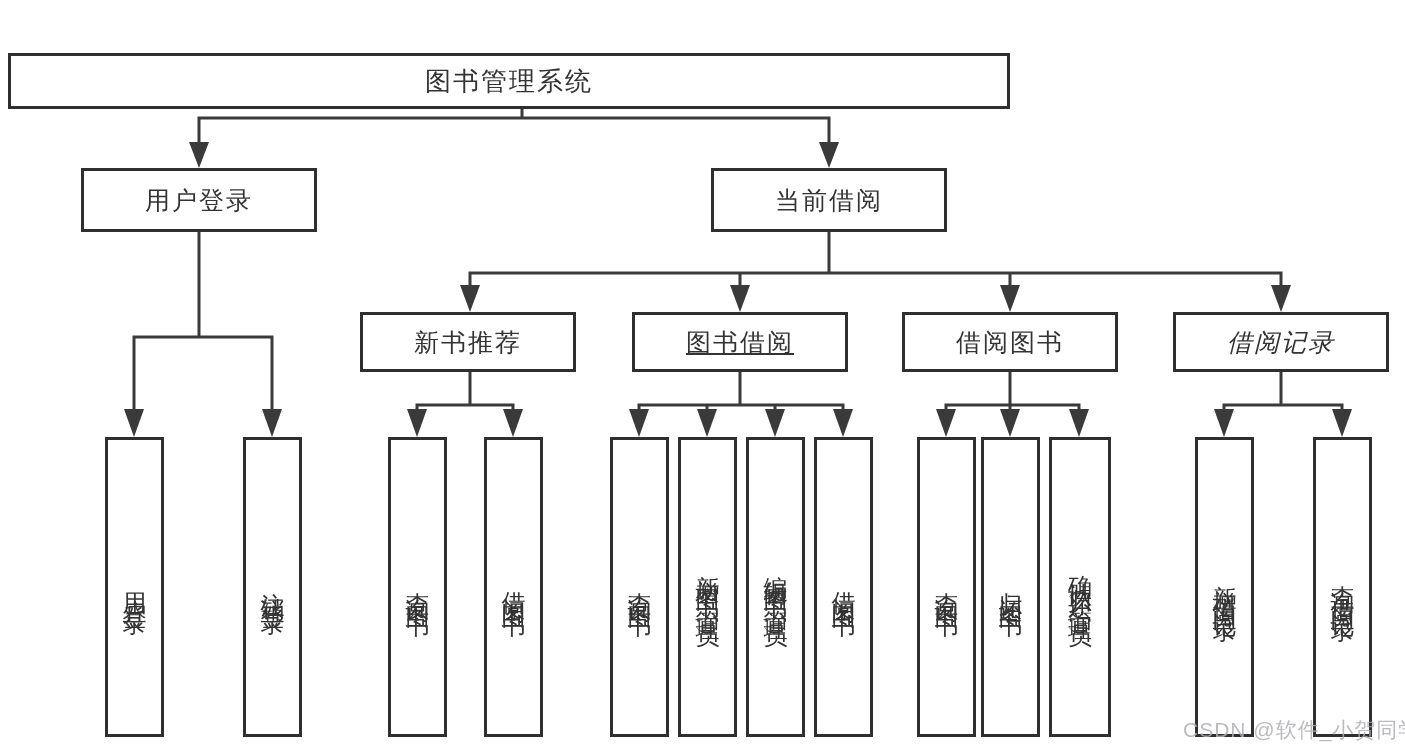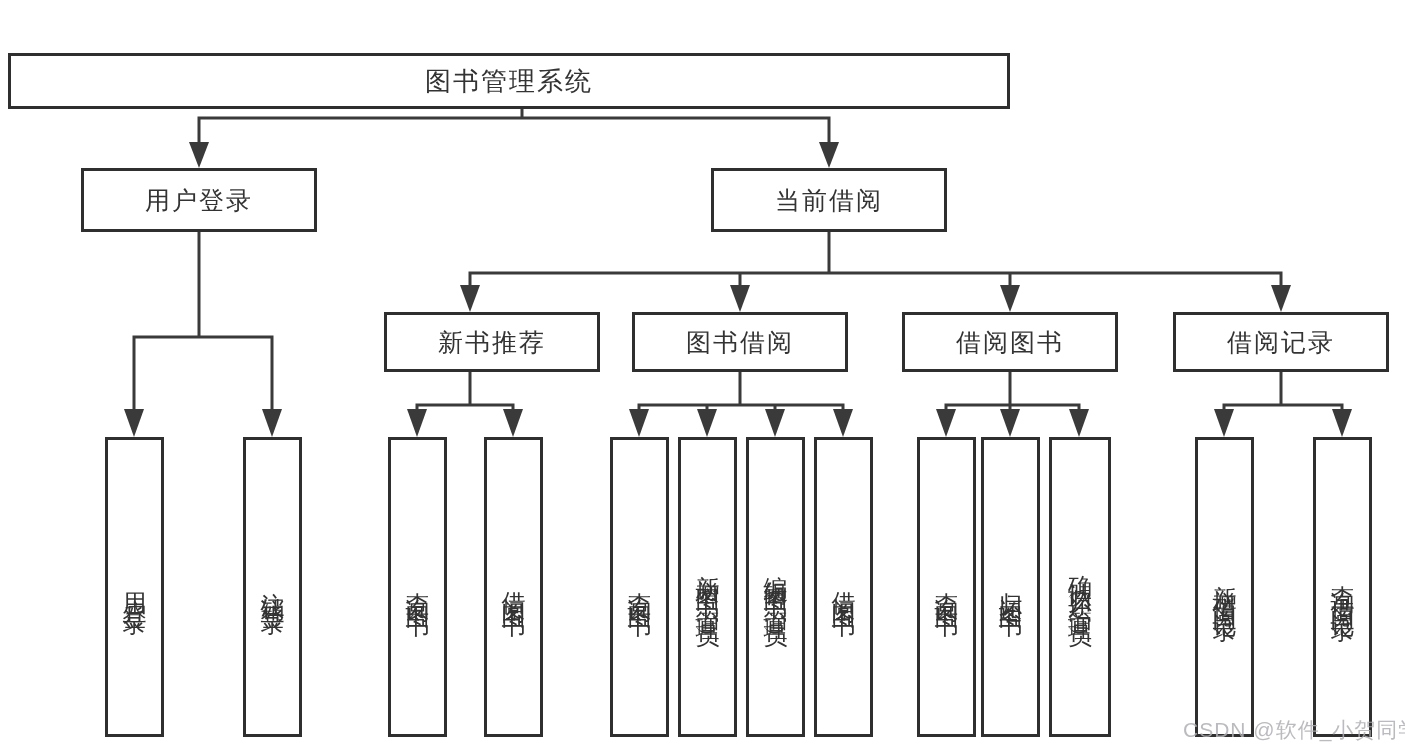--- a/index.html
+++ b/index.html
@@ -90,30 +90,30 @@
     <span>图书管理系统</span>
   </div>
 
   <div class="node hlvl2" style="left:81px;">
     <span>用户登录</span>
   </div>
   <div class="node hlvl2" style="left:711px;">
     <span>当前借阅</span>
   </div>
 
-  <div class="node hlvl3" style="left:384px;justify-content:center;">
+  <div class="node hlvl3" style="left:360px;justify-content:center;">
     <span>新书推荐</span>
   </div>
-  <div class="node hlvl3" style="left:632px;">
+  <div class="node hlvl3" style="left:632px;text-decoration:underline;">
     <span>图书借阅</span>
   </div>
   <div class="node hlvl3" style="left:902px;">
     <span>借阅图书</span>
   </div>
-  <div class="node hlvl3" style="left:1173px;">
+  <div class="node hlvl3" style="left:1173px;font-style:italic;">
     <span>借阅记录</span>
   </div>
 
   <div class="node vbox" style="left:105px;">
     <span>用户登录</span>
   </div>
   <div class="node vbox" style="left:243px;">
     <span>注销登录</span>
   </div>
   <div class="node vbox" style="left:388px;">

